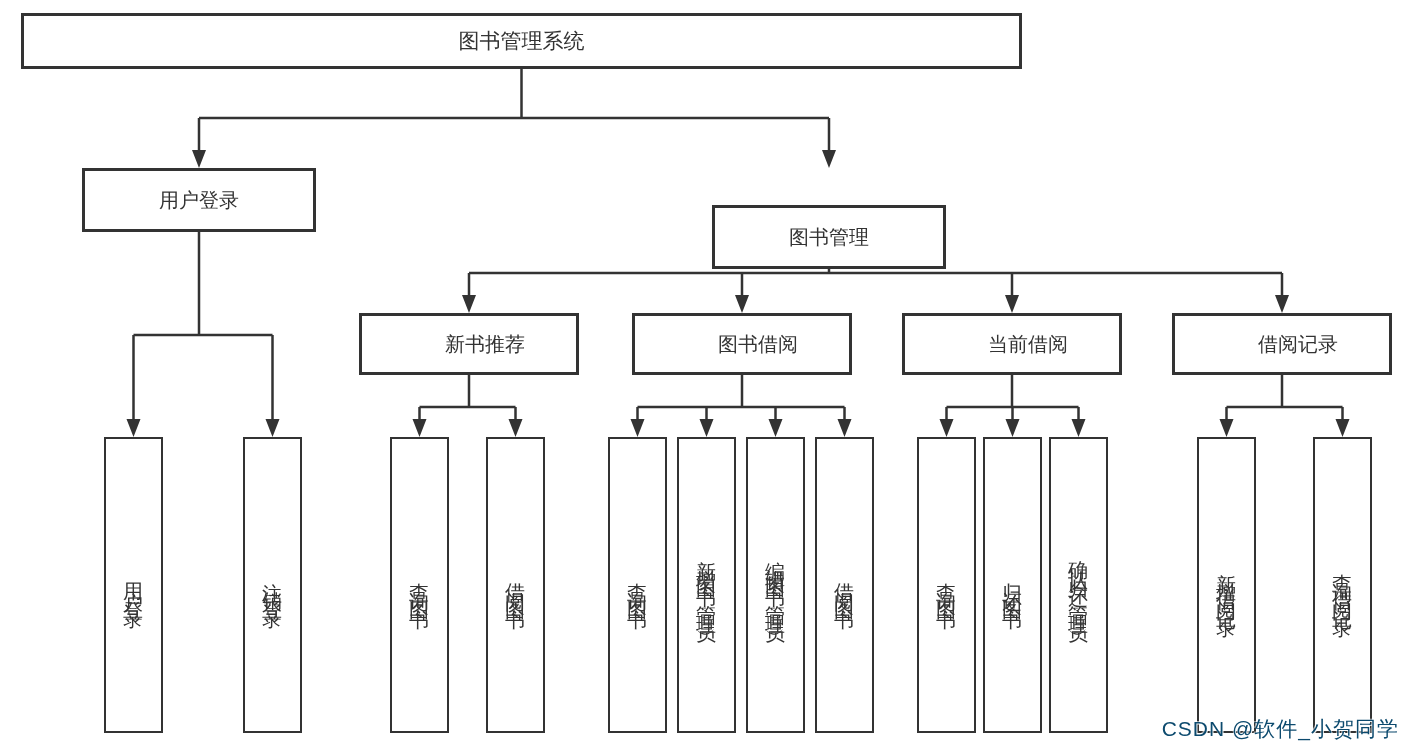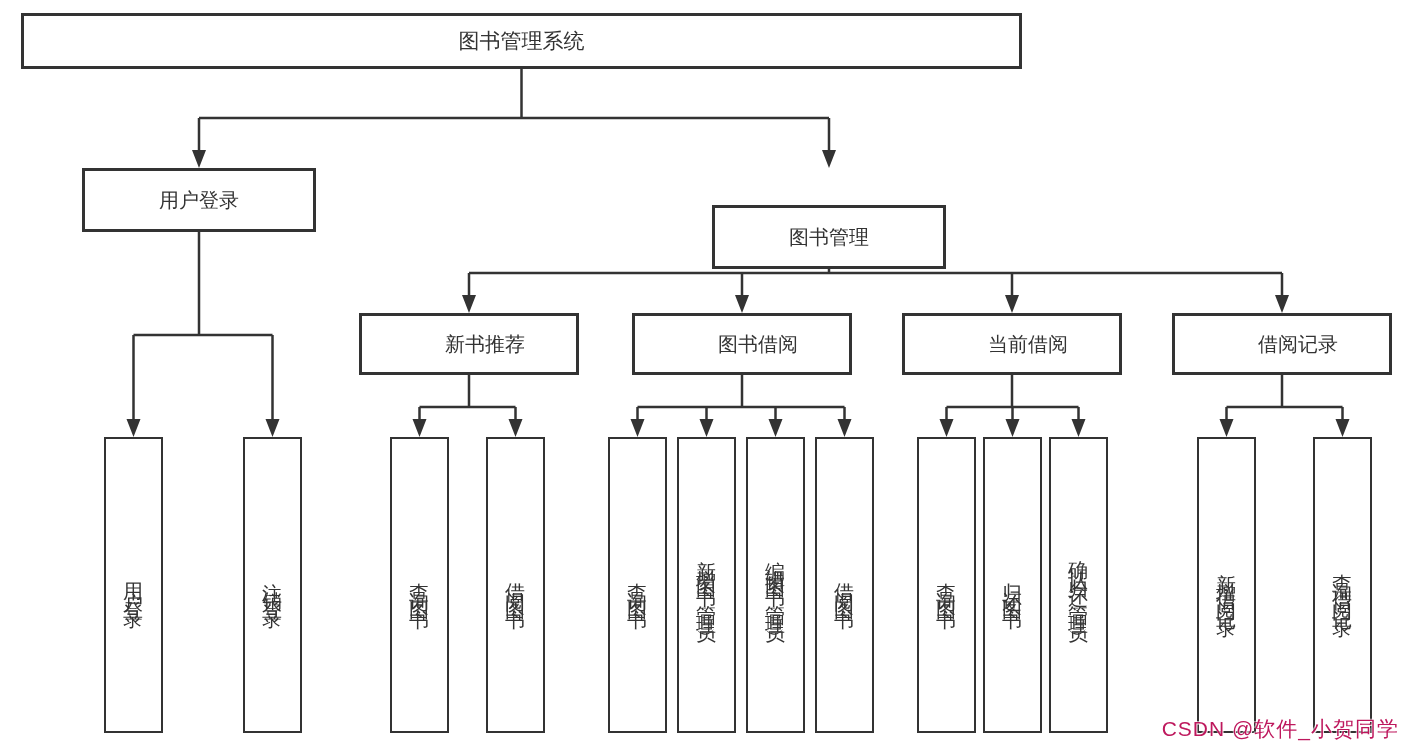--- a/index.html
+++ b/index.html
@@ -41,21 +41,21 @@
     line-height: 1;
     letter-spacing: 9px;
     color: #333333;
     white-space: nowrap;
   }
   .watermark {
     position: absolute;
     right: 6px;
     bottom: 4px;
     font-size: 21px;
-    color: #be185d;
+    color: #0c4a6e;
     text-shadow: 1px 1px 0 rgba(255,255,255,0.9), -1px -1px 0 rgba(255,255,255,0.6);
     z-index: 5;
     letter-spacing: 1px;
   }
 </style>
 </head>
 <body>
 
 <div id="stage">
 

